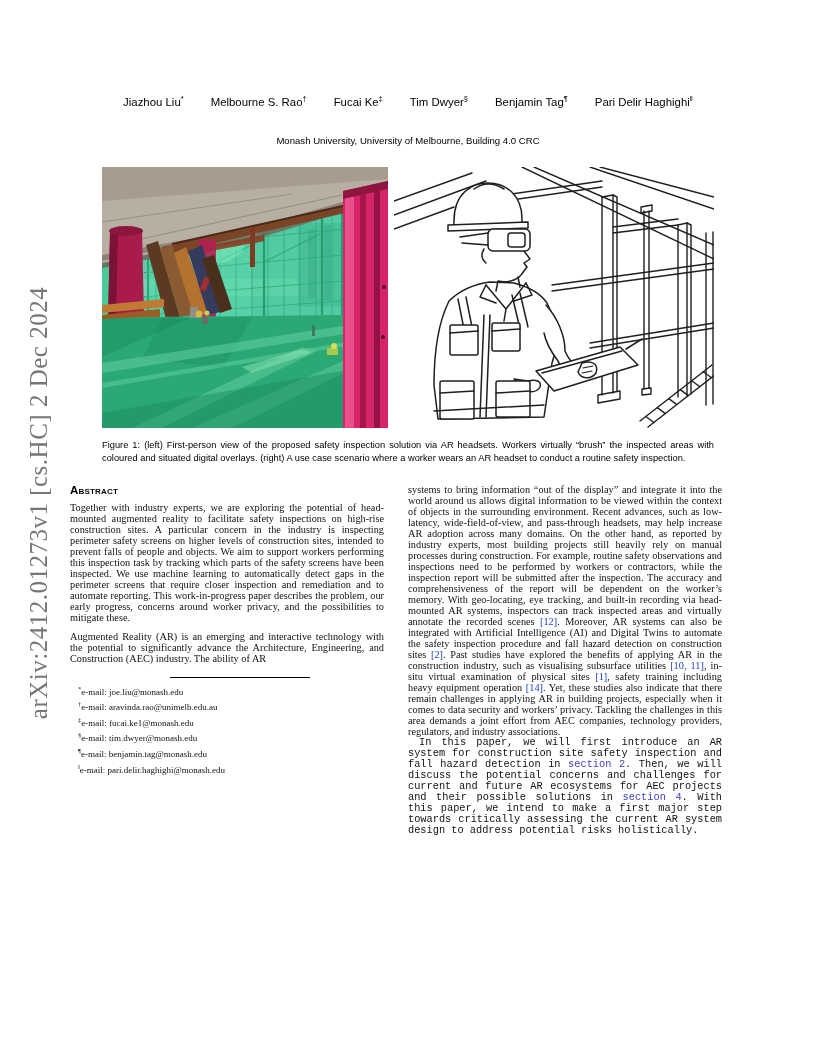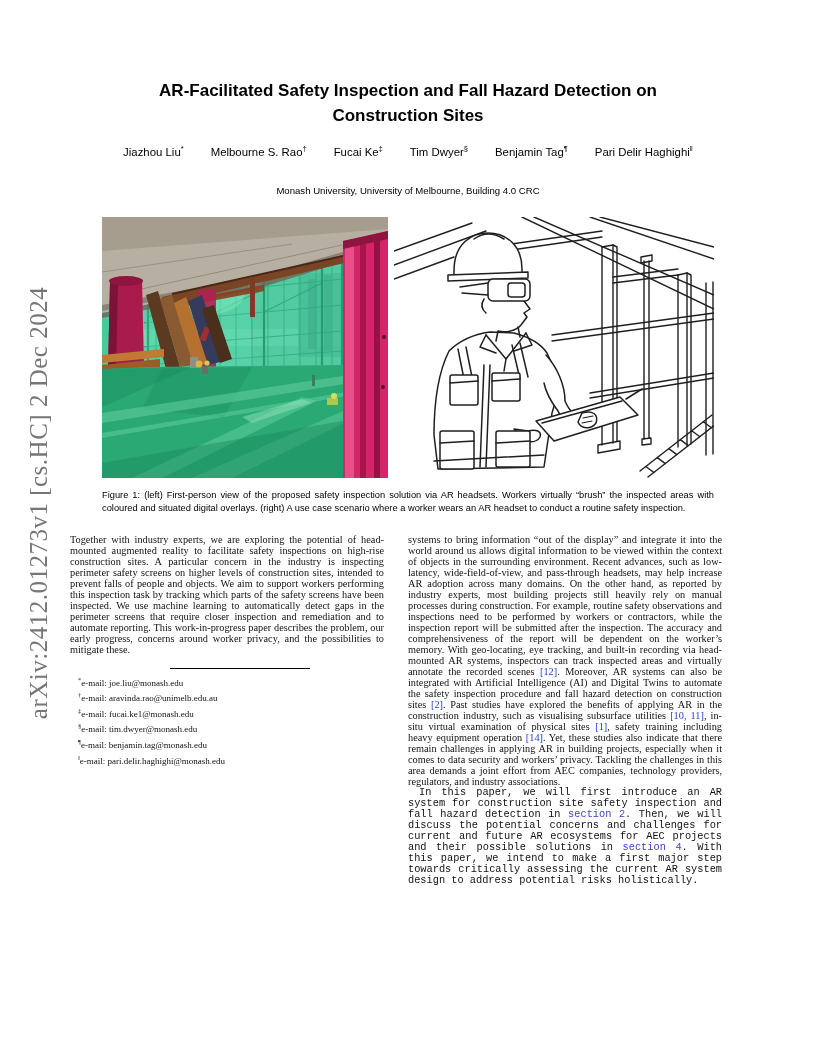--- a/index.html
+++ b/index.html
@@ -42,21 +42,20 @@
   .p2space{margin-top:5px;font-family:Liberation Mono, monospace;}
 </style>
 </head>
 <body>
 
 <div class="page">
 
   <div class="arxiv">arXiv:2412.01273v1  [cs.HC]  2 Dec 2024</div>
 
   <div class="hdr">
-    <h1 class="title">AR-Facilitated Safety Inspection and Fall Hazard Detection on Construction Sites</h1>
     <div class="authors">
       <span><span>Jiazhou Liu</span><sup>*</sup></span>
       <span><span>Melbourne S. Rao</span><sup>†</sup></span>
       <span><span>Fucai Ke</span><sup>‡</sup></span>
       <span><span>Tim Dwyer</span><sup>§</sup></span>
       <span><span>Benjamin Tag</span><sup>¶</sup></span>
       <span><span>Pari Delir Haghighi</span><sup>‖</sup></span>
     </div>
     <div class="affil">Monash University, University of Melbourne, Building 4.0 CRC</div>
   </div>
@@ -263,21 +262,23 @@
         <path d="M40,244 L150,238" fill="none"></path>
       </g>
     </svg>
   </div>
 
   <div class="caption">Figure 1: (left) First-person view of the proposed safety inspection solution via AR headsets. Workers virtually “brush” the inspected areas with coloured and situated digital overlays. (right) A use case scenario where a worker wears an AR headset to conduct a routine safety inspection.</div>
 
   <div class="columns">
 
     <section class="col">
+      <h2 class="sechead">Abstract</h2>
       <p class="body gap">Together with industry experts, we are exploring the potential of head-mounted augmented reality to facilitate safety inspections on high-rise construction sites. A particular concern in the industry is inspecting perimeter safety screens on higher levels of construction sites, intended to prevent falls of people and objects. We aim to support workers performing this inspection task by tracking which parts of the safety screens have been inspected. We use machine learning to automatically detect gaps in the perimeter screens that require closer inspection and remediation and to automate reporting. This work-in-progress paper describes the problem, our early progress, concerns around worker privacy, and the possibilities to mitigate these.</p>
+      <p class="body">Augmented Reality (AR) is an emerging and interactive technology with the potential to significantly advance the Architecture, Engineering, and Construction (AEC) industry. The ability of AR</p>
       <hr class="fnrule">
       <div class="footnotes">
         <div><sup>*</sup><span>e-mail: joe.liu@monash.edu</span></div>
         <div><sup>†</sup><span>e-mail: aravinda.rao@unimelb.edu.au</span></div>
         <div><sup>‡</sup><span>e-mail: fucai.ke1@monash.edu</span></div>
         <div><sup>§</sup><span>e-mail: tim.dwyer@monash.edu</span></div>
         <div><sup>¶</sup><span>e-mail: benjamin.tag@monash.edu</span></div>
         <div><sup>‖</sup><span>e-mail: pari.delir.haghighi@monash.edu</span></div>
       </div>
     </section>

